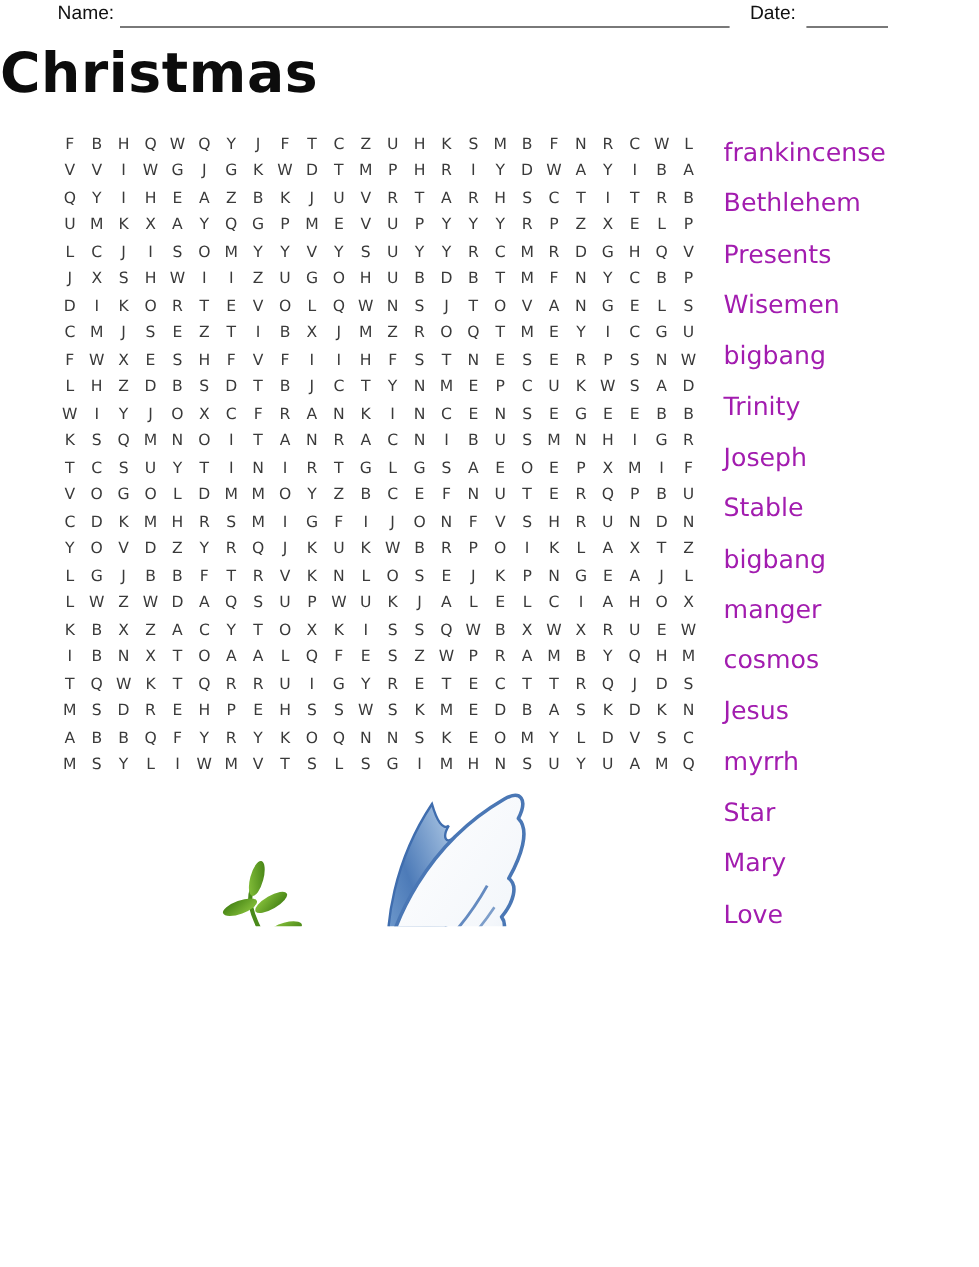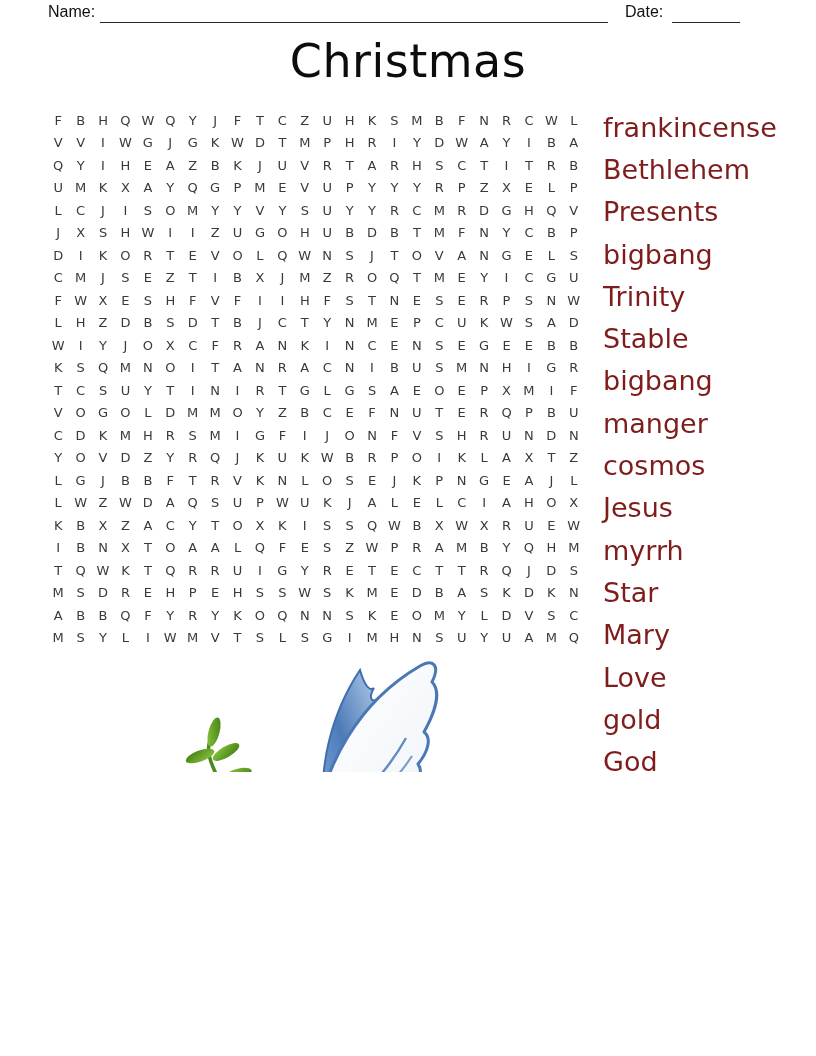--- a/index.html
+++ b/index.html
@@ -13,37 +13,37 @@
     font-size:16px; color:#111; top:3px;
   }
   .name-label { left:48px; }
   .date-label { left:625px;text-align:right; }
   .blank-line { position:absolute; top:2px; height:20px; border-bottom:1.5px solid #222; }
   .name-line { left:100px; width:508px; }
   .date-line { left:672px; width:68px; }
   
   .title {
     position:absolute; top:34px; left:0; width:100%; margin:0;
-    text-align:center; font-size:46px; font-weight:400; color:#0c0c0c;
+    text-align:left; font-size:46px; font-weight:700; color:#0c0c0c;
     letter-spacing:0.5px;
   }
   
   .grid {
     position:absolute; left:47px; top:109px; width:538px; height:540px;
     display:grid; grid-template-columns:repeat(24,1fr); grid-template-rows:repeat(24,1fr);
   }
   .cell {
     display:flex; align-items:center; justify-content:center;
     font-size:13px; color:#3a3a3a; font-weight:500;
   }
   
   .words { position:absolute; left:603px; top:106px; }
   .word {
     height:42.3px; display:flex; align-items:center;
-    font-size:27px; color:#7f1d1d;
+    font-size:21px; color:#a21caf;
   }
   
   .dove { position:absolute; left:180px; top:652px; width:290px; height:312px; }
 </style>
 </head>
 <body>
 
 <div class="page">
 
   <span class="hlabel name-label">Name:</span>
@@ -629,22 +629,24 @@
       <span class="cell">U</span>
       <span class="cell">A</span>
       <span class="cell">M</span>
       <span class="cell">Q</span>
     </div>
 
   <div class="words">
       <div class="word">frankincense</div>
       <div class="word">Bethlehem</div>
       <div class="word">Presents</div>
+      <div class="word">Wisemen</div>
       <div class="word">bigbang</div>
       <div class="word">Trinity</div>
+      <div class="word">Joseph</div>
       <div class="word">Stable</div>
       <div class="word">bigbang</div>
       <div class="word">manger</div>
       <div class="word">cosmos</div>
       <div class="word">Jesus</div>
       <div class="word">myrrh</div>
       <div class="word">Star</div>
       <div class="word">Mary</div>
       <div class="word">Love</div>
       <div class="word">gold</div>

